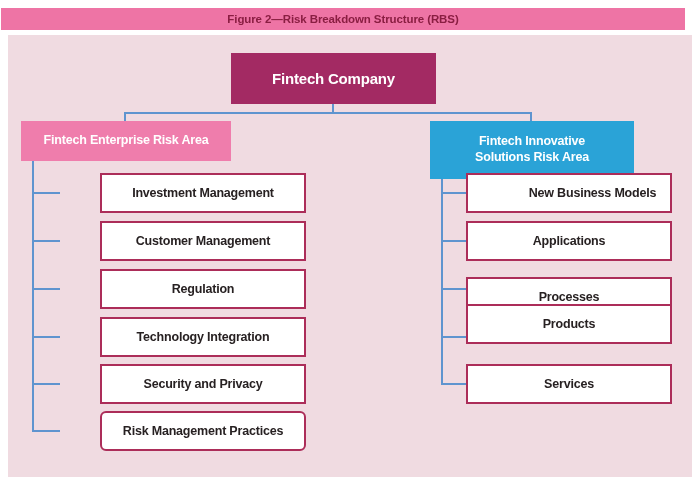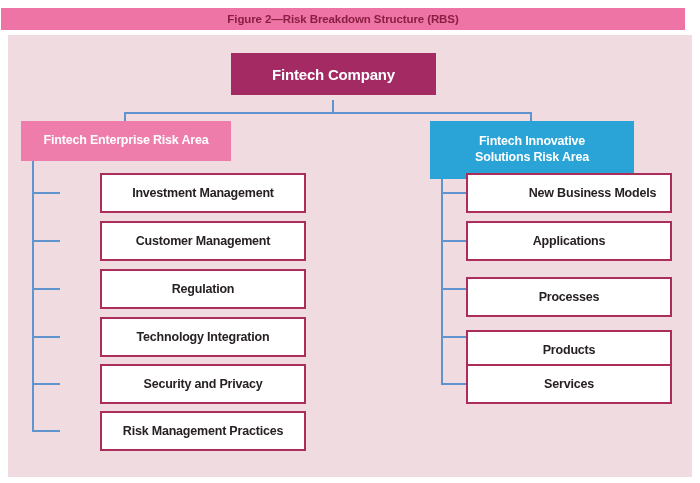--- a/index.html
+++ b/index.html
@@ -38,21 +38,21 @@
     position: absolute;
     display: flex;
     align-items: center;
     justify-content: center;
     text-align: center;
     box-sizing: border-box;
     letter-spacing: -0.2px;
   }
   .root-node {
     left: 231px; top: 53px;
-    width: 205px; height: 42px;
+    width: 205px; height: 51px;
     background: var(--root_bg, #a32a63);
     color: #ffffff;
     font-size: 15px;
     font-weight: bold;
   }
   .group-header {
     color: #ffffff;
     font-size: 12.5px;
     font-weight: bold;
     line-height: 1.25;
@@ -117,21 +117,21 @@
   <div class="node group-header right-header">
     <span>Fintech Innovative</span>
     <span>Solutions Risk Area</span>
   </div>
 
   <div class="node child left-col" style="top:173px;">Investment Management</div>
   <div class="node child left-col" style="top:269px;">Regulation</div>
   <div class="node child left-col" style="top:221px;">Customer Management</div>
   <div class="node child left-col" style="top:317px;">Technology Integration</div>
   <div class="node child left-col" style="top:364px;">Security and Privacy</div>
-  <div class="node child left-col" style="top:411px;">Risk Management Practices</div>
+  <div class="node child left-col" style="top:411px;border-radius:6px;">Risk Management Practices</div>
 
   <div class="node child right-col" style="top:173px;padding-left:47px;">New Business Models</div>
   <div class="node child right-col" style="top:221px;">Applications</div>
   <div class="node child right-col" style="top:277px;">Processes</div>
-  <div class="node child right-col" style="top:330px;">Products</div>
+  <div class="node child right-col" style="top:304px;">Products</div>
   <div class="node child right-col" style="top:364px;">Services</div>
 
 </div>
 
 </body></html>

